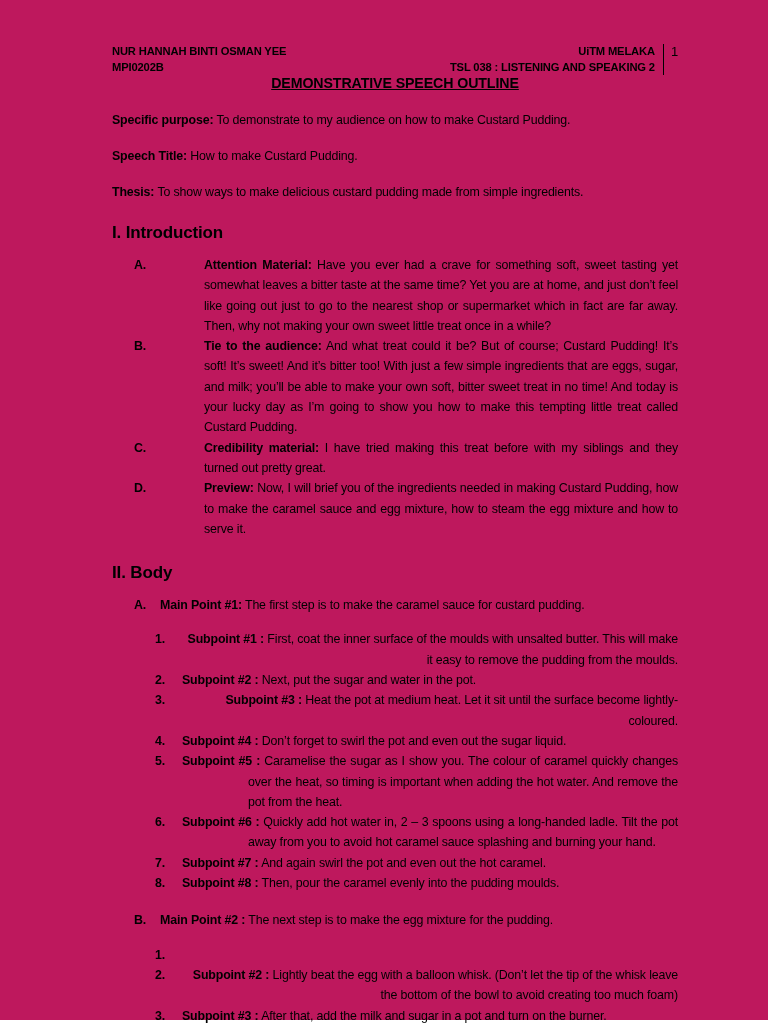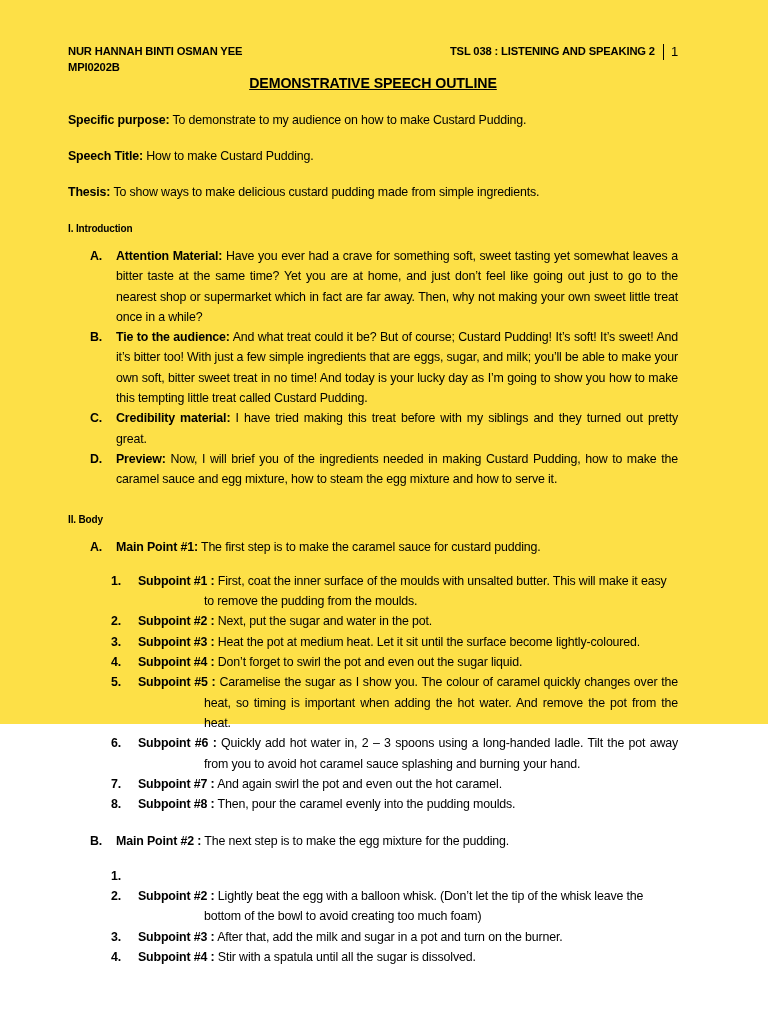--- a/index.html
+++ b/index.html
@@ -10,24 +10,24 @@
   body {
     width: 768px;
     height: 1024px;
     font-family: "Liberation Sans", sans-serif;
     color: #000000;
     overflow: hidden;
   }
   .page {
     position: relative;
     width: 768px;
-    height: 724px;
-    background: #fde047;
+    height: 1020px;
+    background: #be185d;
     box-sizing: border-box;
-    padding: 44px 90px 0 68px;
+    padding: 44px 90px 0 112px;
   }
 
   
   .doc-header {
     display: flex;
     justify-content: space-between;
     align-items: flex-start;
     font-size: 11.2px;
     font-weight: bold;
     letter-spacing: -0.15px;
@@ -63,21 +63,21 @@
   
   .meta-line {
     font-size: 12.4px;
     letter-spacing: -0.15px;
     margin-top: 22px;
   }
   .meta-line .lbl { font-weight: bold; }
 
   
   .roman-heading {
-    font-size: 10px;
+    font-size: 17px;
     font-weight: bold;
     letter-spacing: -0.15px;
     margin-top: 24px;
   }
 
   
   .alpha-list {
     margin: 12px 0 0 0;
   }
   .alpha-item {
@@ -89,21 +89,21 @@
   }
   .alpha-marker {
     flex: 0 0 auto;
     width: 26px;
     margin-left: 22px;
     font-weight: bold;
   }
   .alpha-body {
     flex: 1 1 auto;
   }
-  .alpha-body.justify { text-align: justify; }
+  .alpha-body.justify { text-align: justify; margin-left: 44px; }
   .alpha-body .lbl { font-weight: bold; }
 
   .mainpoint-item {
     margin-bottom: 0;
   }
 
   
   .num-list {
     margin: 14px 0 0 0;
   }
@@ -120,36 +120,38 @@
     font-weight: bold;
   }
   .num-body {
     flex: 1 1 auto;
   }
   .num-body .lbl { font-weight: bold; }
   
   .num-body.deep {
     padding-left: 66px;
     text-indent: -66px;
+    text-align: right;
   }
   .num-body.deep.justify { text-align: justify; }
   .gap-md { height: 17px; }
 </style>
 </head>
 <body>
 
 <div class="page">
 
   <div class="doc-header">
     <div class="hdr-left">
       <div>NUR HANNAH BINTI OSMAN YEE</div>
       <div>MPI0202B</div>
     </div>
     <div class="hdr-tail">
       <div class="hdr-right">
+        <div>UiTM MELAKA</div>
         <div>TSL 038 : LISTENING AND SPEAKING 2</div>
       </div>
       <div class="hdr-rule"></div>
       <div class="hdr-pageno">1</div>
     </div>
   </div>
 
   <div class="doc-title">DEMONSTRATIVE SPEECH OUTLINE</div>
 
   <div class="meta-line">

